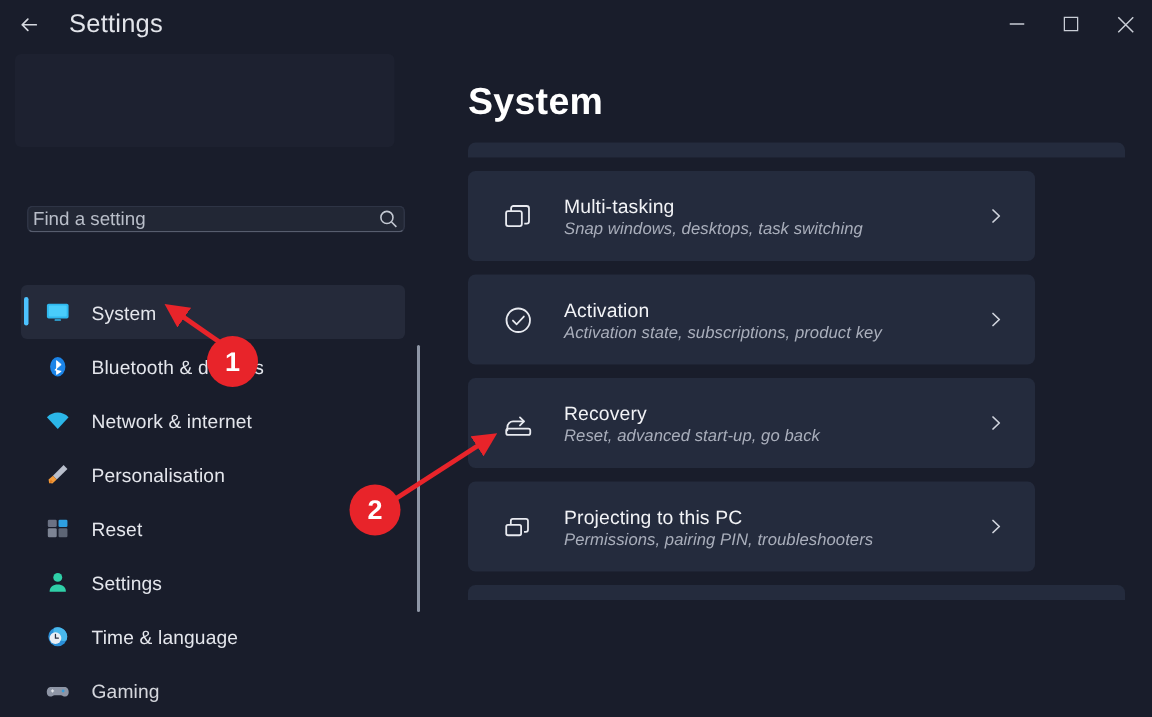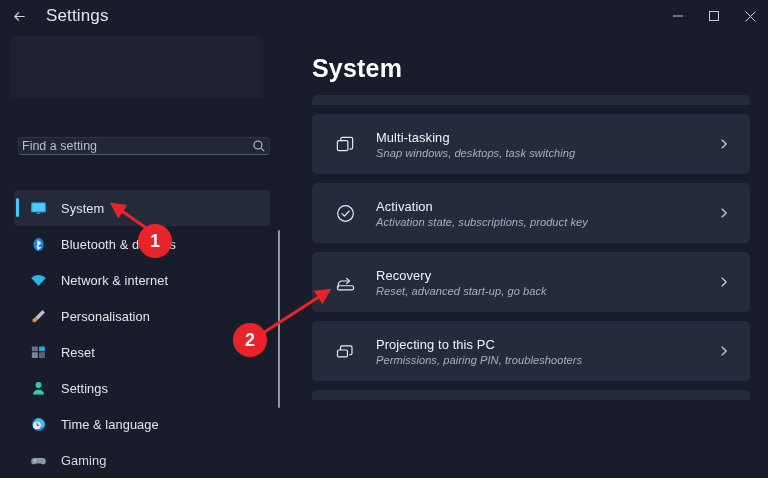--- a/index.html
+++ b/index.html
@@ -122,21 +122,21 @@
   }
   .cards { position: absolute; left: 22px; top: 63px; width: 438px; }
   .card-clip {
     width: 438px; height: 10px;
     background: #242b3d;
     border-radius: 5px 5px 0 0;
     margin-bottom: 9px;
   }
   .card {
     position: relative;
-    width: 438px; height: 60px;
+    width: 378px; height: 60px;
     background: #242b3d;
     border-radius: 5px;
     margin-bottom: 9px;
     display: flex; align-items: center;
     padding-left: 21px;
   }
   .card.hovered { background: #2a3145; }
   .cardicon {
     width: 24px; height: 24px;
     margin-right: 19px;

